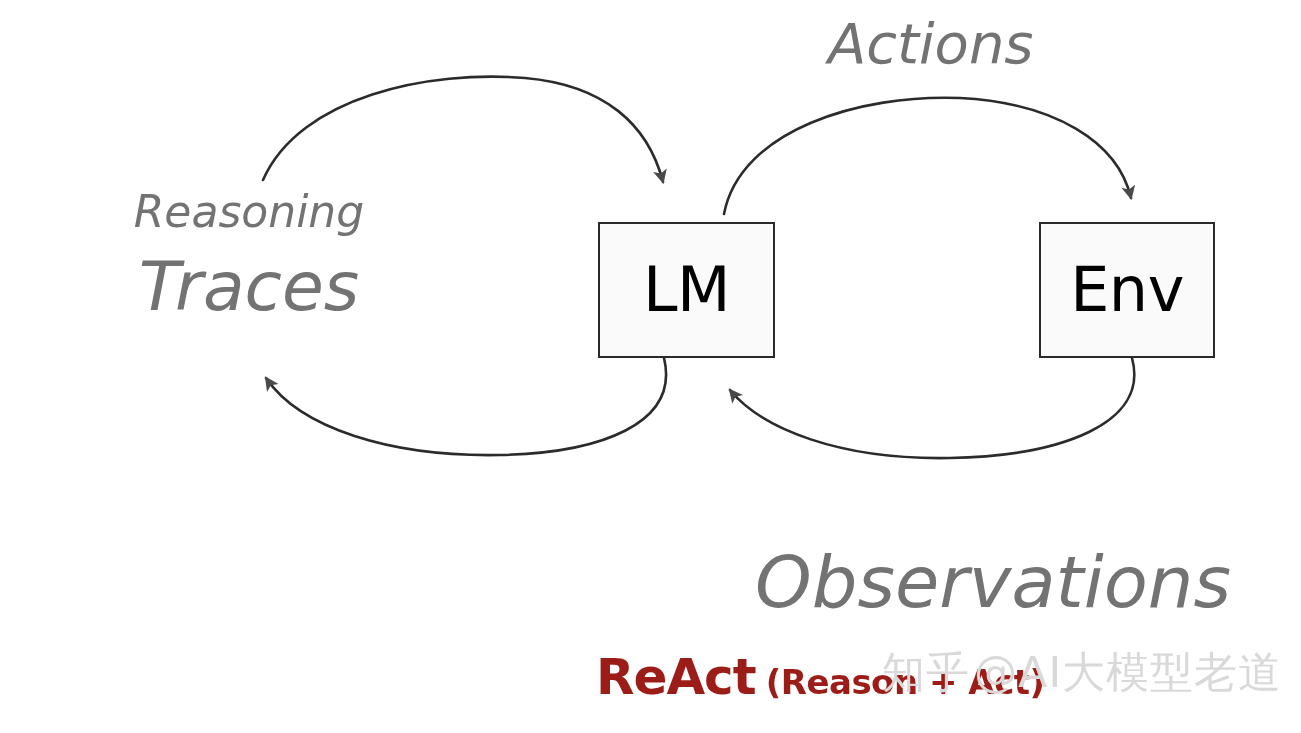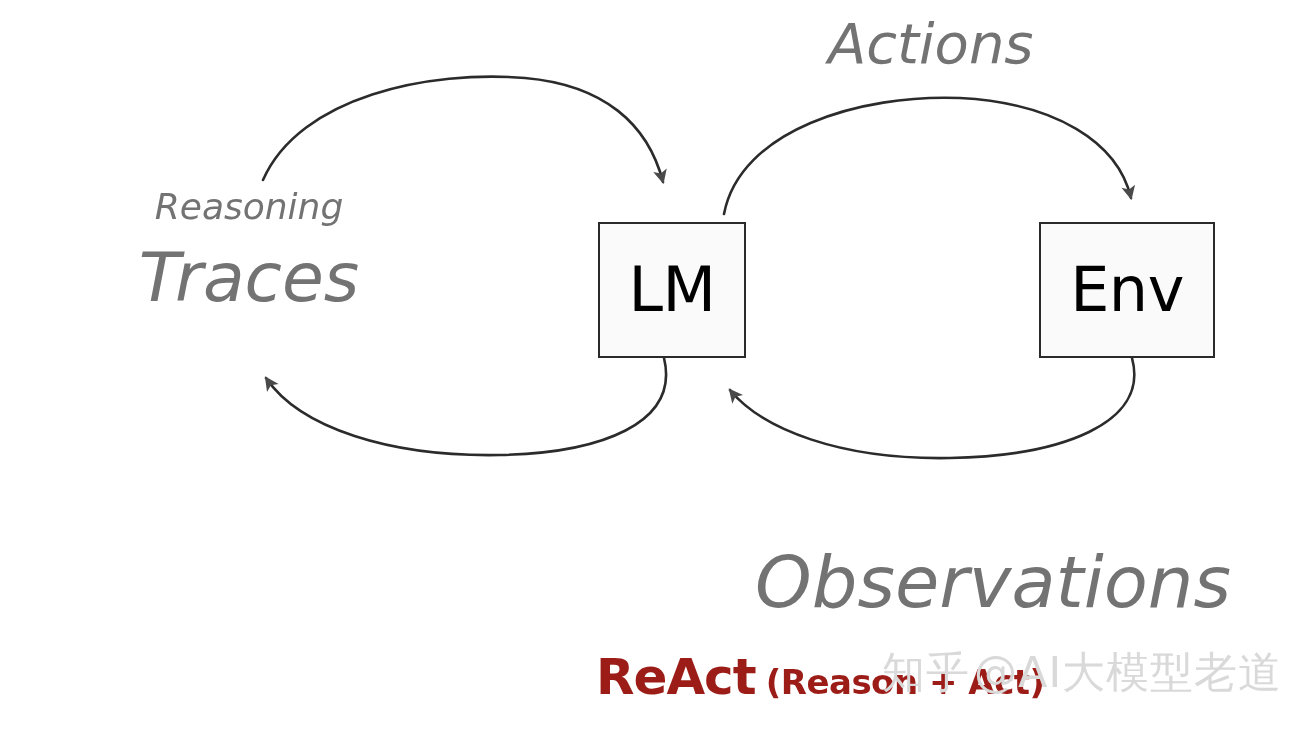--- a/index.html
+++ b/index.html
@@ -38,21 +38,21 @@
     justify-content: center;
   }
   .node-label {
     font-family: "DejaVu Sans", "Liberation Sans", sans-serif;
     font-size: 62px;
     font-weight: 400;
     color: #000000;
     letter-spacing: -0.5px;
     line-height: 1;
   }
-  #node-lm   { left: 598px; top: 222px; width: 148px; height: 136px; }
+  #node-lm   { left: 598px; top: 222px; width: 177px; height: 136px; }
   #node-env  { left: 1039px; top: 222px; width: 176px; height: 136px; }
 
   
   .diagram-text {
     position: absolute;
     font-family: "DejaVu Sans", "Liberation Sans", sans-serif;
     color: #737373;
     font-weight: 400;
     line-height: 1.08;
     white-space: nowrap;
@@ -66,21 +66,21 @@
     left: 755px; top: 508px;
     font-size: 72px;
     margin-top: 36px;
   }
   #label-reasoning-block {
     left: 104px; top: 188px;
     width: 290px;
     text-align: center;
     white-space: normal;
   }
-  #label-reasoning-block .line1 { font-size: 36px; display: block; }
+  #label-reasoning-block .line1 { font-size: 44px; display: block; }
   #label-reasoning-block .line2 { font-size: 68px; display: block; margin-top: 14px;}
 
   
   #caption {
     position: absolute;
     left: 548px;
     top: 648px;
     white-space: nowrap;
     font-family: "DejaVu Sans", "Liberation Sans", sans-serif;
     color: #9c1d18;

